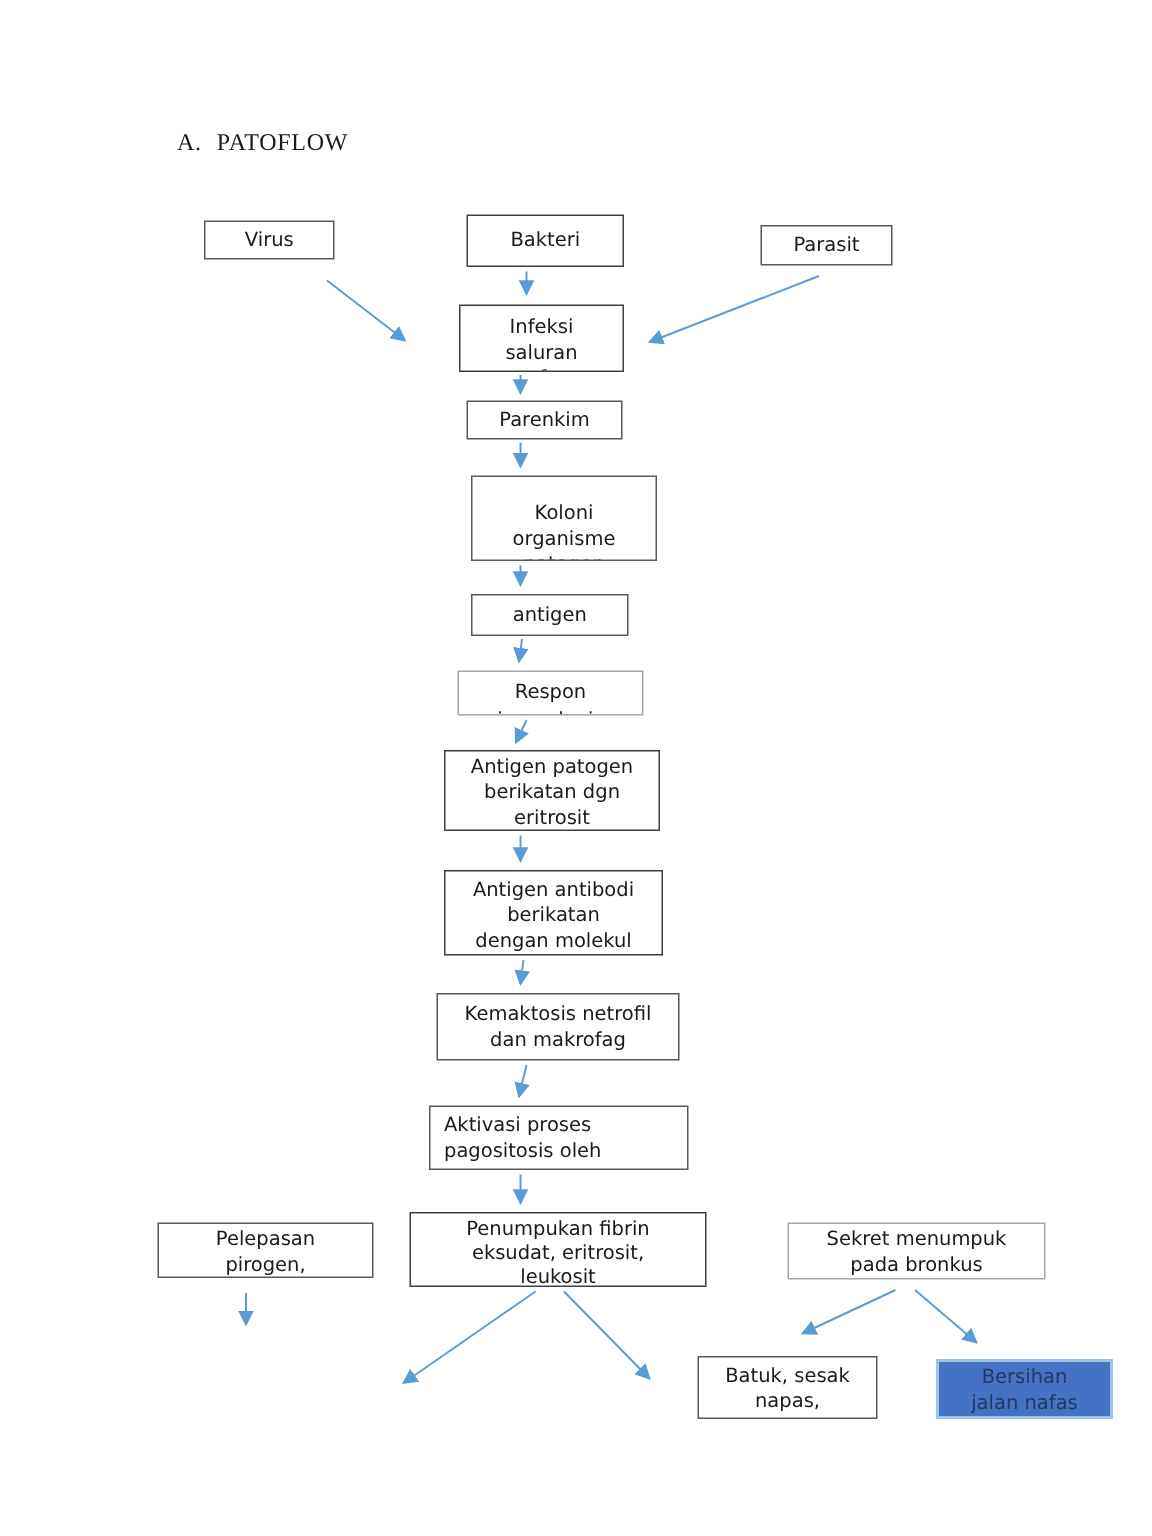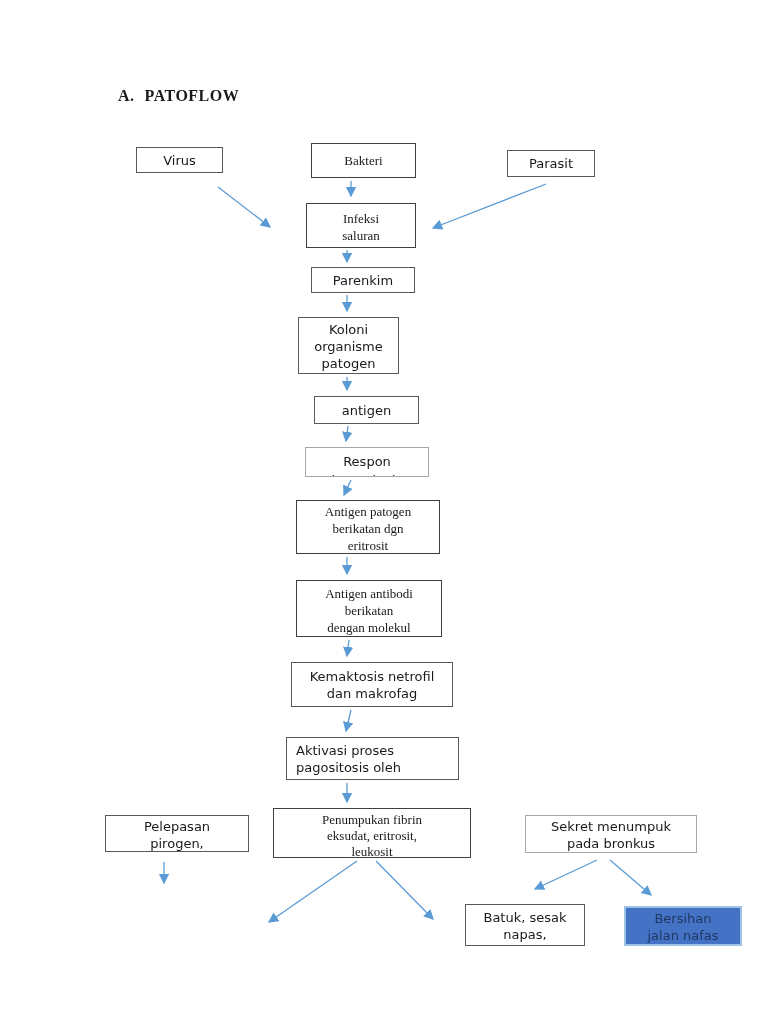--- a/index.html
+++ b/index.html
@@ -7,35 +7,35 @@
     width:768px;height:1024px;
     background:#ffffff;
     font-family:"DejaVu Sans", sans-serif;
     position:relative;
     overflow:hidden;
   }
   .page{position:absolute;left:0;top:0;width:768px;height:1024px;background:#fff;}
   .heading{
     position:absolute;left:118px;top:87px;
     font-family:"Liberation Serif", serif;
-    font-weight:bold;font-size:16px;color:#1a1a1a;
+    font-weight:normal;font-size:16px;color:#1a1a1a;
     letter-spacing:0.5px;
   }
   .heading .hp{margin-right:10px;}
   .arrows{position:absolute;left:0;top:0;pointer-events:none;}
   .arrows line{stroke:#5b9bd5;stroke-width:1.3;}
   .node{
     position:absolute;box-sizing:border-box;
     background:#ffffff;border:1px solid #595959;
     font-size:13px;line-height:17px;color:#1a1a1a;
     text-align:center;overflow:hidden;margin-left:12px;
   }
   .node .ln{white-space:nowrap;}
   .c1{display:flex;align-items:center;justify-content:center;}
-  .b-dark{border-color:#3f3f3f;font-family:Liberation Serif, serif;}
+  .b-dark{border-color:#3f3f3f;}
   .b-light{border-color:#a6a6a6;}
   .left{text-align:left;padding-left:9px;}
   .highlight{
     background:#4472c4;
     border:2px solid #9dc3e6;
     color:#1f3864;
   }
 </style>
 </head>
 <body>
@@ -86,21 +86,21 @@
   <div class="node b-dark" style="left:294px;top:203px;width:110px;height:45px;padding-top:6px">
     <div class="ln">Infeksi</div>
     <div class="ln">saluran</div>
     <div class="ln">nafas</div>
   </div>
 
   <div class="node c1" style="left:299px;top:267px;width:104px;height:26px">
     <div class="ln">Parenkim</div>
   </div>
 
-  <div class="node" style="left:286px;top:317px;width:101px;height:57px;padding-top:3px">
+  <div class="node" style="left:302px;top:317px;width:124px;height:57px;padding-top:16px">
     <div class="ln">Koloni</div>
     <div class="ln">organisme</div>
     <div class="ln">patogen</div>
   </div>
 
   <div class="node c1" style="left:302px;top:396px;width:105px;height:28px">
     <div class="ln">antigen</div>
   </div>
 
   <div class="node b-light" style="left:293px;top:447px;width:124px;height:30px;padding-top:4px;line-height:19px">

